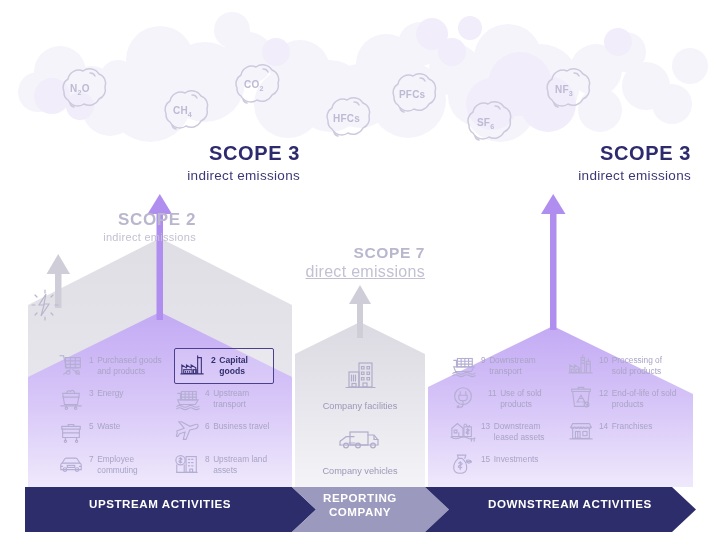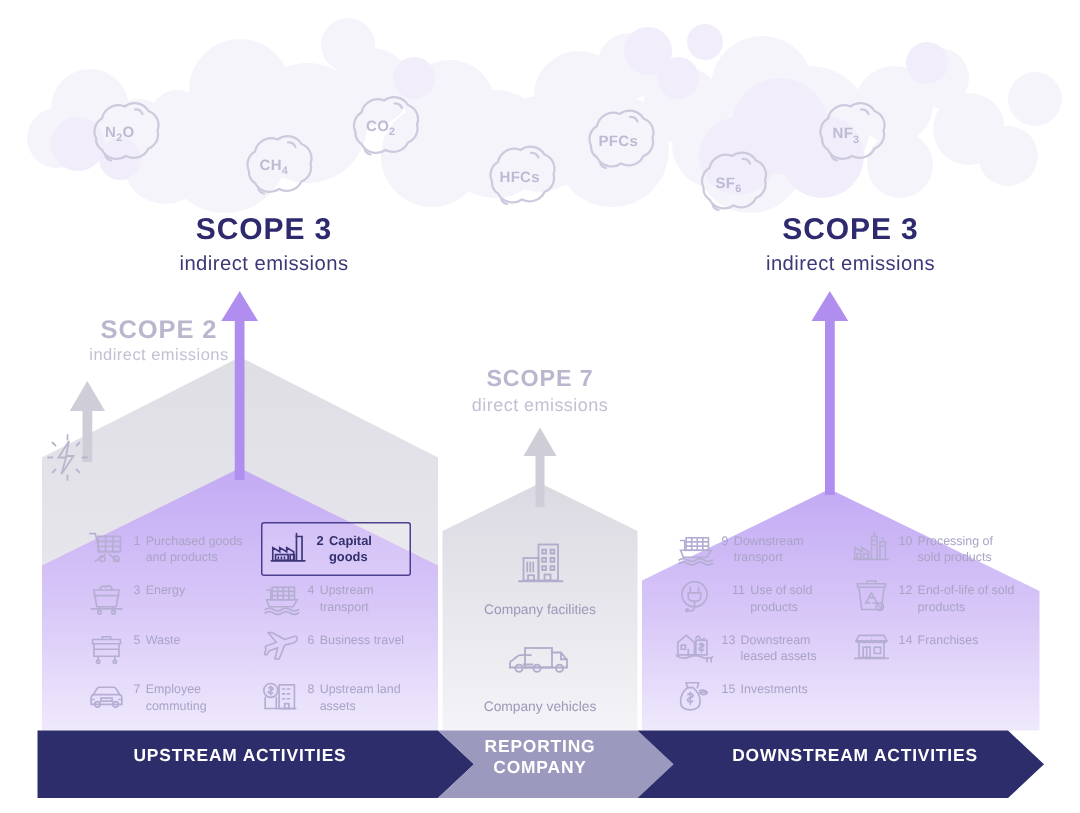--- a/index.html
+++ b/index.html
@@ -7,35 +7,35 @@
     width:720px;height:542px;overflow:hidden;position:relative;
     background:#ffffff;
     font-family:"Liberation Sans","DejaVu Sans",sans-serif;
   }
   #stage{position:absolute;left:0;top:0;width:720px;height:542px;}
   .layer{position:absolute;left:0;top:0;width:720px;height:542px;}
   svg.layer{overflow:visible;}
 
   
   .scope-title{
-    position:absolute;text-align:center;line-height:1.18;
+    position:absolute;text-align:right;line-height:1.18;
     letter-spacing:.3px;
   }
   .scope-title .big{
     font-weight:bold;font-size:20px;letter-spacing:.6px;display:block;
   }
   .scope-title .sub{
     font-size:13.5px;display:block;margin-top:2px;
   }
   .s3-dark .big{color:#2e2a6e;}
   .s3-dark .sub{color:#3c3878;}
   .s2-grey .big{color:#b9b7cd;font-size:17px;}
   .s2-grey .sub{color:#c2c0d3;font-size:11px;margin-top:1px;}
   .s1-grey .big{color:#b9b7cd;font-size:15.5px;}
-  .s1-grey .sub{color:#c2c0d3;font-size:12px;margin-top:1px;}
+  .s1-grey .sub{color:#c2c0d3;font-size:16px;margin-top:1px;text-decoration:underline;}
 
   #s3-left{left:52px;top:142px;width:248px;}
   #s3-right{left:443px;top:142px;width:248px;}
   #s2-label{left:16px;top:210px;width:180px;}
   #s1-label{left:295px;top:244px;width:130px;}
 
   .note{
     position:absolute;font-size:8.6px;line-height:1.38;color:#8f8ca8;
     width:120px;
   }

